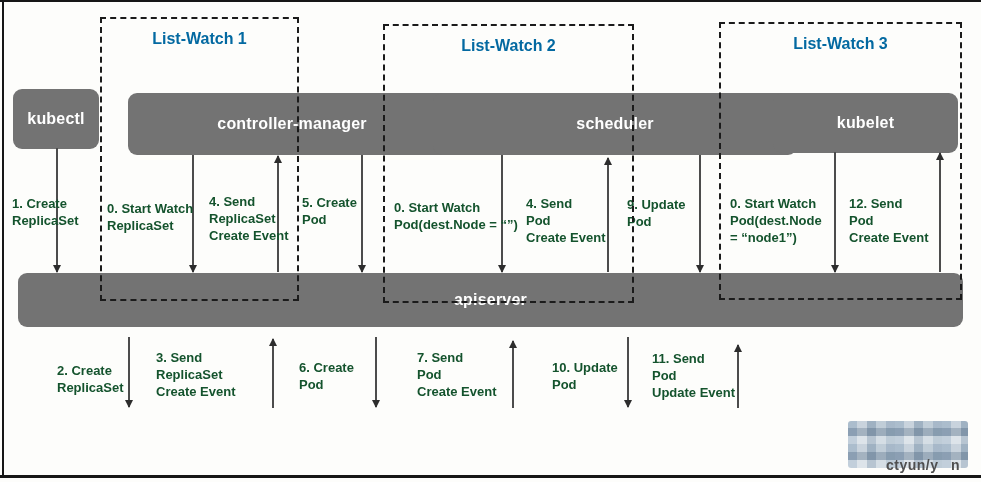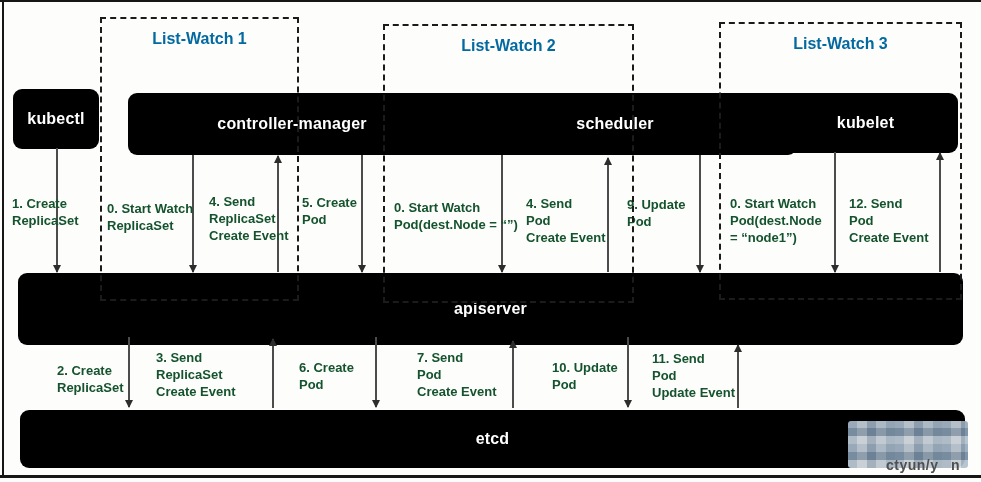--- a/index.html
+++ b/index.html
@@ -2,21 +2,21 @@
 <html><head>
 <meta charset="utf-8">
 <style>
   html,body{margin:0;padding:0;background:#e8e8e8;}
   #stage{
     position:relative;width:981px;height:482px;background:#fdfdfb;overflow:hidden;
     font-family:"Liberation Sans","DejaVu Sans",sans-serif;
   }
   .frame{position:absolute;background:#161616;z-index:5}
   .node{
-    position:absolute;background:#000000;border-radius:9px;color:#fff;
+    position:absolute;background:#737373;border-radius:9px;color:#fff;
     display:flex;align-items:center;justify-content:center;
     font-weight:bold;font-size:16px;z-index:10;letter-spacing:.2px;
   }
   .lw{position:absolute;border:2.5px dashed #1b1b1b;z-index:30;pointer-events:none;box-sizing:border-box}
   .lw-title{position:absolute;top:11px;left:0;right:0;text-align:center;font-weight:bold;font-size:16px;color:#0369a1}
   .vline{position:absolute;width:2px;background:#4c4c4c;z-index:20}
   .vline.down::after{
     content:"";position:absolute;bottom:-1px;left:-3px;width:0;height:0;
     border-left:4px solid transparent;border-right:4px solid transparent;border-top:8px solid #2d2d2d;
   }
@@ -51,25 +51,22 @@
   </div>
   <div class="node" style="left:128px;top:93px;width:328px;height:62px">
     <span>controller-manager</span>
   </div>
   <div class="node" style="left:433px;top:93px;width:364px;height:62px">
     <span>scheduler</span>
   </div>
   <div class="node" style="left:773px;top:93px;width:185px;height:60px">
     <span>kubelet</span>
   </div>
-  <div class="node" style="left:18px;top:273px;width:945px;height:72px">
+  <div class="node" style="left:18px;top:273px;width:945px;height:54px">
     <span>apiserver</span>
-  </div>
-  <div class="node" style="left:20px;top:410px;width:945px;height:58px">
-    <span>etcd</span>
   </div>
 
   <div class="mosaic"></div>
   <div class="wm" style="left:886px;top:457px">ctyun/y</div>
   <div class="wm" style="left:951px;top:457px">n</div>
 
   <div class="lw" style="left:100px;top:17px;width:199px;height:284px">
     <div class="lw-title">List-Watch 1</div>
   </div>
   <div class="lw" style="left:383px;top:24px;width:251px;height:279px">

